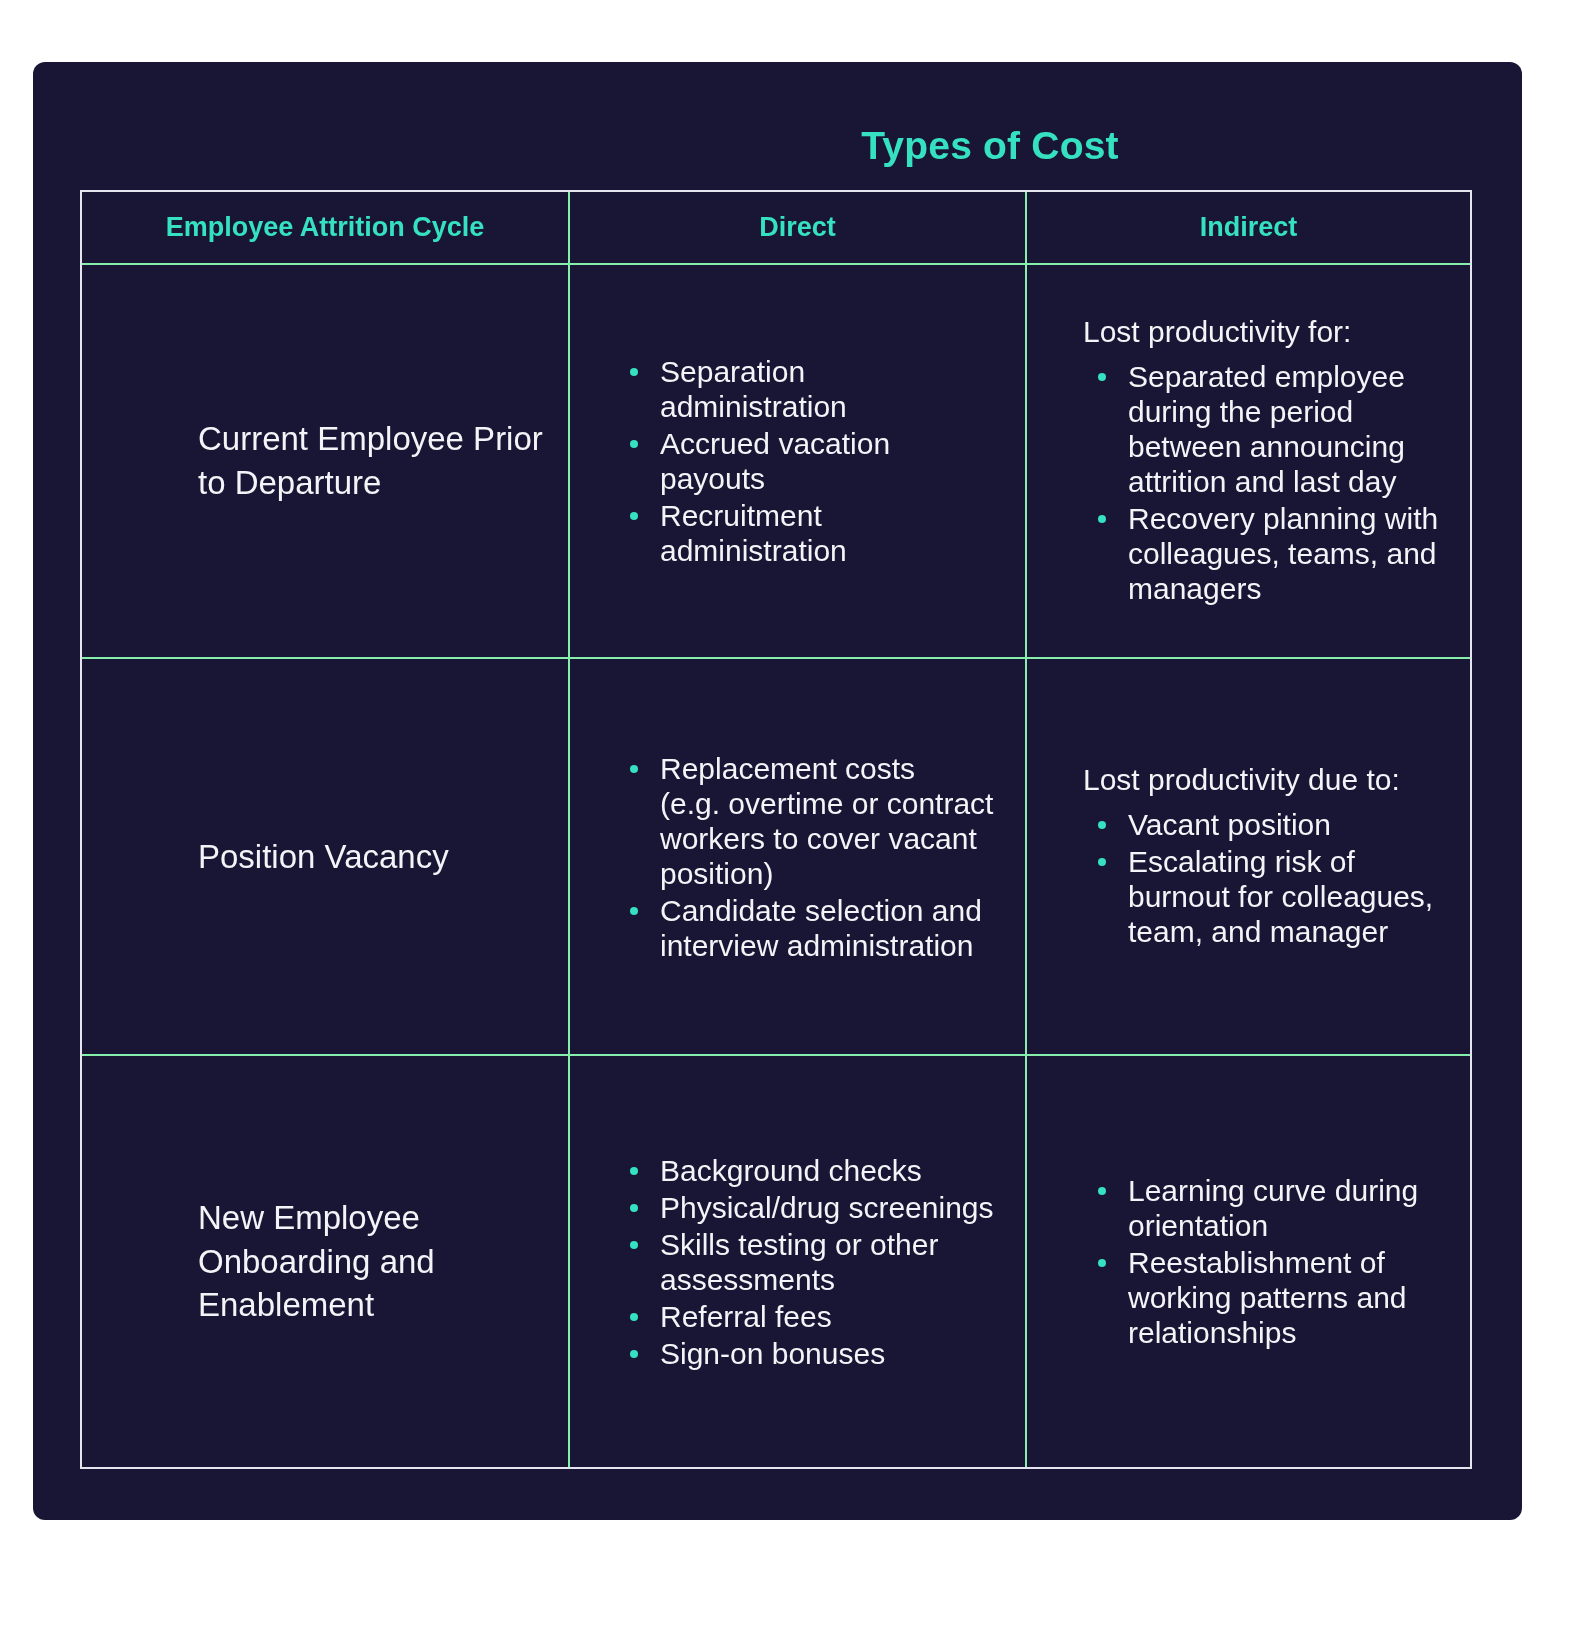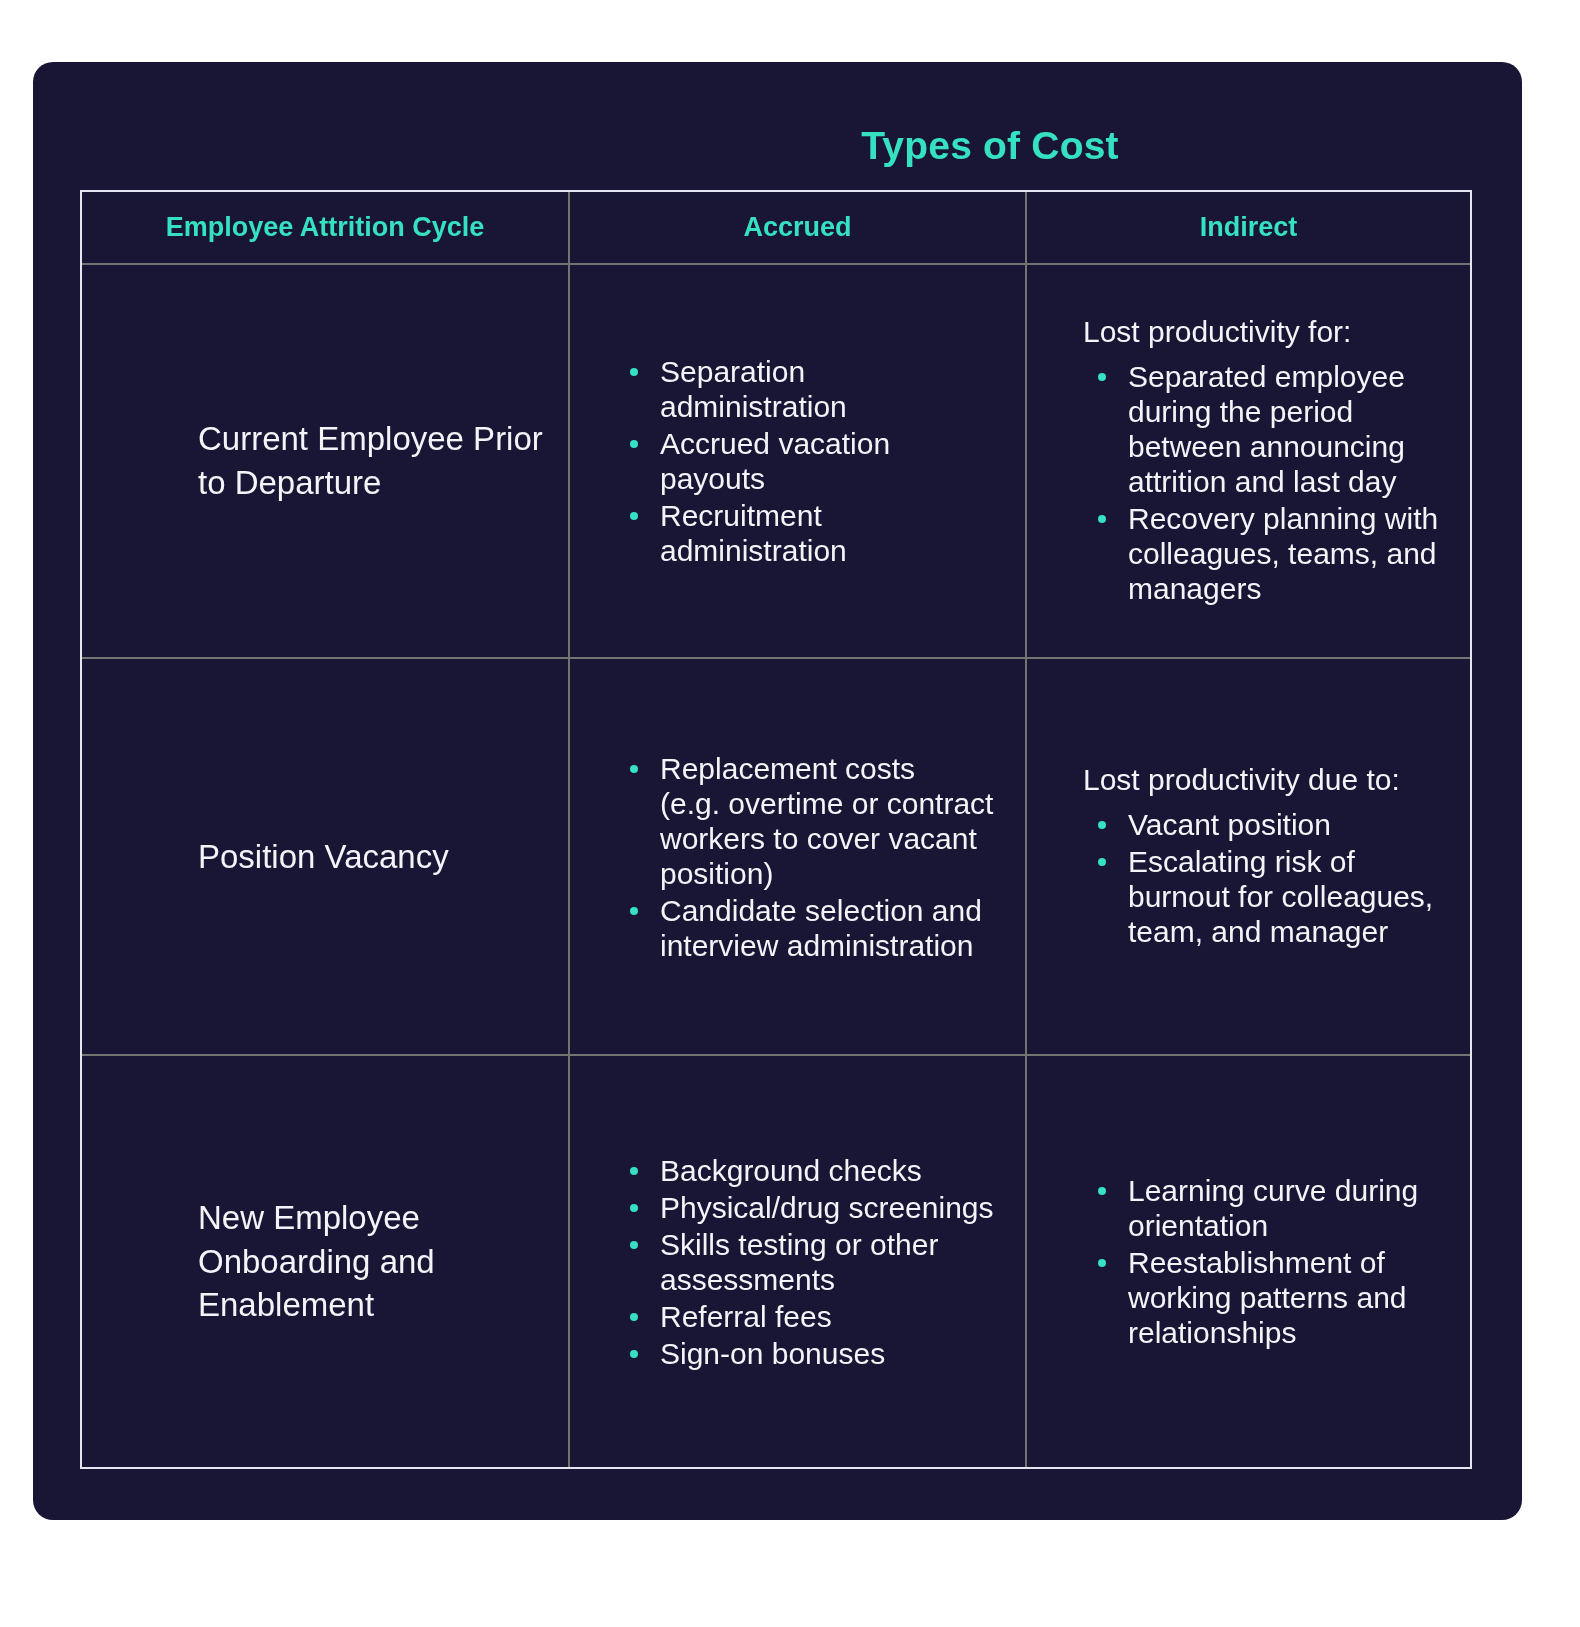--- a/index.html
+++ b/index.html
@@ -14,42 +14,42 @@
     font-family: "Liberation Sans", "DejaVu Sans", sans-serif;
     overflow: hidden;
   }
   .card {
     position: absolute;
     left: 33px;
     top: 62px;
     width: 1489px;
     height: 1458px;
     background: #181634;
-    border-radius: 20px;
+    border-radius: 12px;
   }
   .title {
     position: absolute;
     top: 62px;
     left: 957px;
     transform: translateX(-50%);
     font-size: 39px;
     font-weight: 700;
     color: #36E1C1;
     white-space: nowrap;
     letter-spacing: 0.2px;
   }
   .cost-table {
     position: absolute;
     left: 47px;
     top: 128px;
     display: grid;
     grid-template-columns: 486px 455px 443px;
     grid-template-rows: 71px 392px 395px 411px;
     gap: 2px;
-    background: #737373;
+    background: #86efac;
     border: 2px solid #E6E5EF;
   }
   .cell {
     background: #181634;
     overflow: hidden;
   }
   .th {
     display: flex;
     align-items: center;
     justify-content: center;
@@ -102,21 +102,21 @@
 
 <div class="card">
   <div class="title">Types of Cost</div>
 
   <div class="cost-table">
 
     <div class="cell th">
       <span>Employee Attrition Cycle</span>
     </div>
     <div class="cell th">
-      <span>Accrued</span>
+      <span>Direct</span>
     </div>
     <div class="cell th">
       <span>Indirect</span>
     </div>
 
     <div class="cell stage">
       <span>Current Employee Prior to Departure</span>
     </div>
     <div class="cell list-cell direct-cell">
       <ul class="blist">

